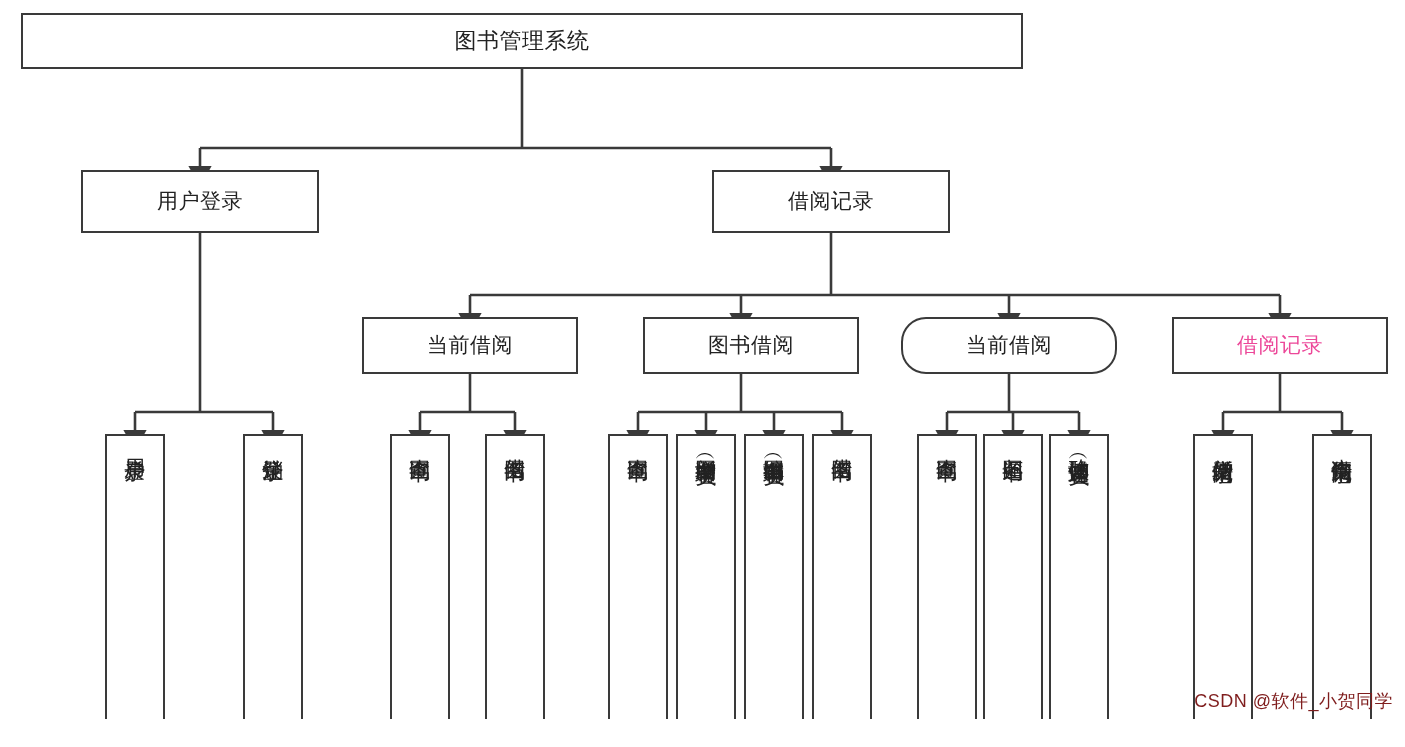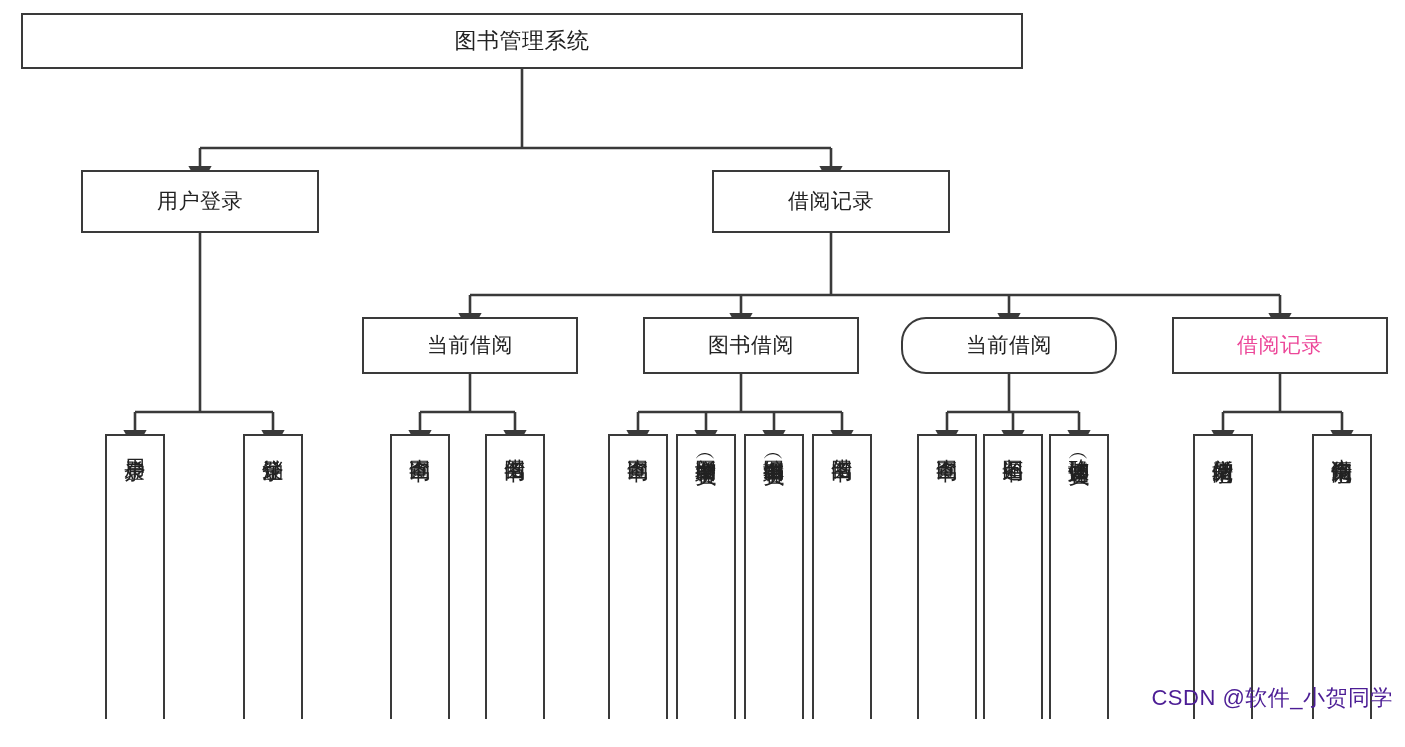--- a/index.html
+++ b/index.html
@@ -56,22 +56,22 @@
     line-height: 1.12;
     letter-spacing: 1px;
     white-space: nowrap;
     height: auto;
     max-height: 100%;
   }
   #watermark {
     position: absolute;
     right: 12px;
     bottom: 6px;
-    font-size: 22px;
-    color: #4c1d95;
+    font-size: 18px;
+    color: #7f1d1d;
     letter-spacing: 0.5px;
     white-space: nowrap;
     z-index: 3;
     font-family: "Liberation Sans", "DejaVu Sans", sans-serif;
   }
 </style>
 </head>
 <body>
 
 <div id="diagram-canvas">

